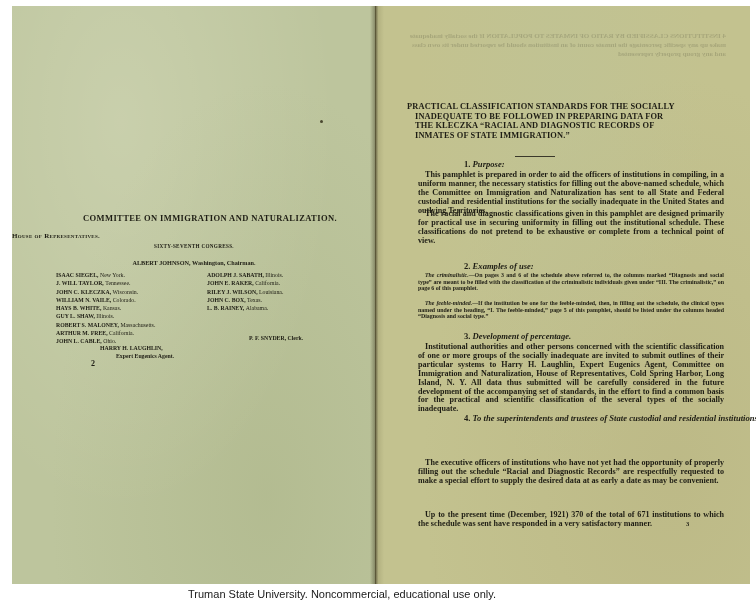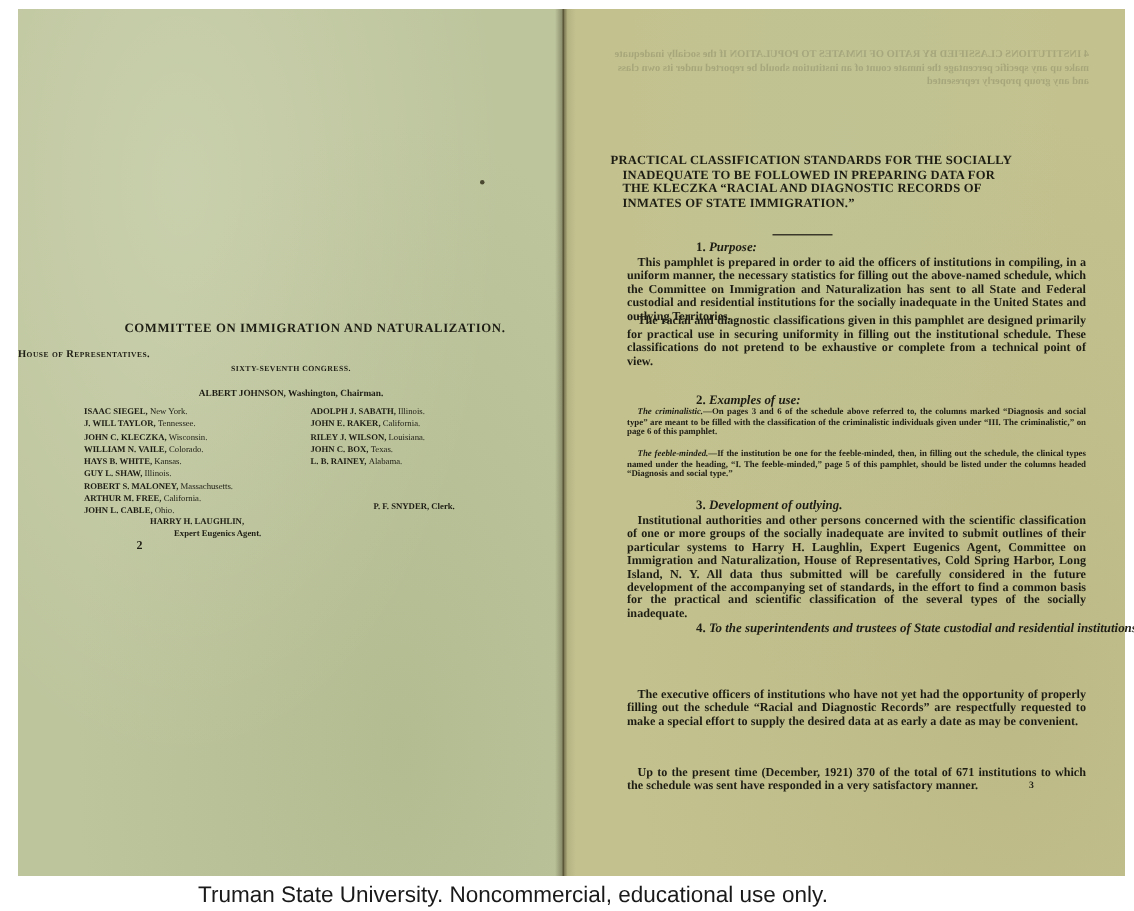--- a/index.html
+++ b/index.html
@@ -58,21 +58,21 @@
 
     .rp-body { position: absolute; left: 52px; width: 296px; font-size: 8.1px; line-height: 8.9px; font-weight: bold; text-align: justify; }
     .rp-small { position: absolute; left: 52px; width: 296px; font-size: 5.9px; line-height: 6.7px; font-weight: bold; text-align: justify; }
     .sec-head { position: absolute; left: 43px; font-size: 8.6px; font-weight: bold; margin-left: 45px; }
     .sec-head i { font-style: italic; }
     .indent { text-indent: 7px; }
 
     .rp-pageno { position: absolute; left: 310px; top: 514px; font-size: 6.5px; font-weight: bold; }
 
     .caption { position: absolute; left: 0; top: 588px; width: 684px; text-align: center;
-      font-family: "Liberation Sans", sans-serif; font-size: 15px; color: #1a1a1a; }
+      font-family: "Liberation Sans", sans-serif; font-size: 11px; color: #1a1a1a; }
   </style>
 </head>
 <body>
 
 <div class="spread">
 
   <div class="page-left">
     <div class="lp-speck"></div>
     <div class="lp-title">COMMITTEE ON IMMIGRATION AND NATURALIZATION.</div>
     <div class="lp-house">House of Representatives.</div>
@@ -129,21 +129,21 @@
     </div>
     <div class="rp-small indent" style="top:266px;left:42px;width:306px;">
       <i>The criminalistic.</i><span>—On pages 3 and 6 of the schedule above referred to, the columns marked “Diagnosis and social type” are meant to be filled with the classification of the criminalistic individuals given under “III. The criminalistic,” on page 6 of this pamphlet.</span>
     </div>
     <div class="rp-small indent" style="top:294px;left:42px;width:306px;">
       <i>The feeble-minded.</i><span>—If the institution be one for the feeble-minded, then, in filling out the schedule, the clinical types named under the heading, “I. The feeble-minded,” page 5 of this pamphlet, should be listed under the columns headed “Diagnosis and social type.”</span>
     </div>
 
     <div class="sec-head" style="top:325px;">
       <span>3.</span>
-      <i>Development of outlying.</i>
+      <i>Development of percentage.</i>
     </div>
     <div class="rp-body indent" style="top:337px;left:42px;width:306px;">Institutional authorities and other persons concerned with the scientific classification of one or more groups of the socially inadequate are invited to submit outlines of their particular systems to Harry H. Laughlin, Expert Eugenics Agent, Committee on Immigration and Naturalization, House of Representatives, Cold Spring Harbor, Long Island, N. Y.  All data thus submitted will be carefully considered in the future development of the accompanying set of standards, in the effort to find a common basis for the practical and scientific classification of the several types of the socially inadequate.</div>
 
     <div class="sec-head" style="top:408px;width:306px;line-height:9.5px;">
       <span>4.</span>
       <i>To the superintendents and trustees of State custodial and residential institutions:</i>
     </div>
     <div class="rp-body indent" style="top:453px;left:42px;width:306px;">The executive officers of institutions who have not yet had the opportunity of properly filling out the schedule “Racial and Diagnostic Records” are respectfully requested to make a special effort to supply the desired data at as early a date as may be convenient.</div>
     <div class="rp-body indent" style="top:489px;left:42px;width:306px;margin-top:16px;">Up to the present time (December, 1921) 370 of the total of 671 institutions to which the schedule was sent have responded in a very satisfactory manner.</div>
 

